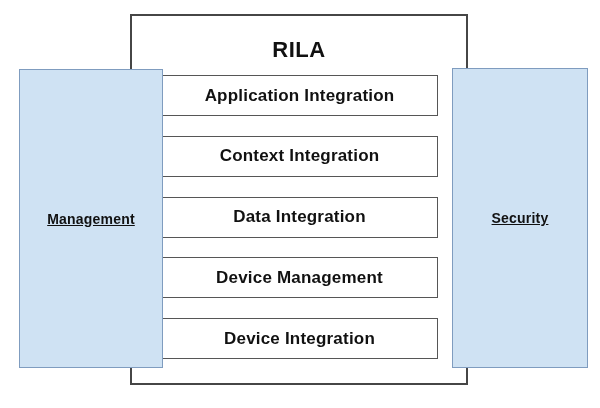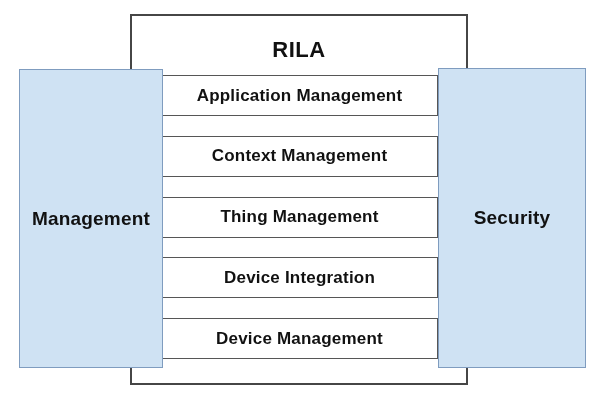--- a/index.html
+++ b/index.html
@@ -65,42 +65,43 @@
     position: absolute;
     top: 69px;
     width: 144px;
     height: 299px;
     box-sizing: border-box;
     background: var(--side-fill, #cfe2f3);
     border: 1.5px solid var(--side-border, #7f9cbf);
     display: flex;
     align-items: center;
     justify-content: center;
-    font-size: 19px;
+    font-size: 14px;
     font-weight: bold;
     letter-spacing: 0.2px;
     z-index: 3;
+    text-decoration: underline;
   }
   .side-bar.left  { left: 19px; }
-  .side-bar.right { left: 438px; top: 68px; width: 148px; height: 300px; }
+  .side-bar.right { left: 452px; top: 68px; width: 136px; height: 300px; }
 </style>
 </head>
 <body>
 
 <div class="canvas">
 
   <div class="rila-box">
     <div class="rila-title">RILA</div>
   </div>
 
   <div class="layers">
-    <div class="layer">Application Management</div>
-    <div class="layer">Context Management</div>
-    <div class="layer">Thing Management</div>
+    <div class="layer">Application Integration</div>
+    <div class="layer">Context Integration</div>
+    <div class="layer">Data Integration</div>
+    <div class="layer">Device Management</div>
     <div class="layer">Device Integration</div>
-    <div class="layer">Device Management</div>
   </div>
 
   <div class="side-bar left">Management</div>
 
   <div class="side-bar right">Security</div>
 
 </div>
 
 </body></html>

